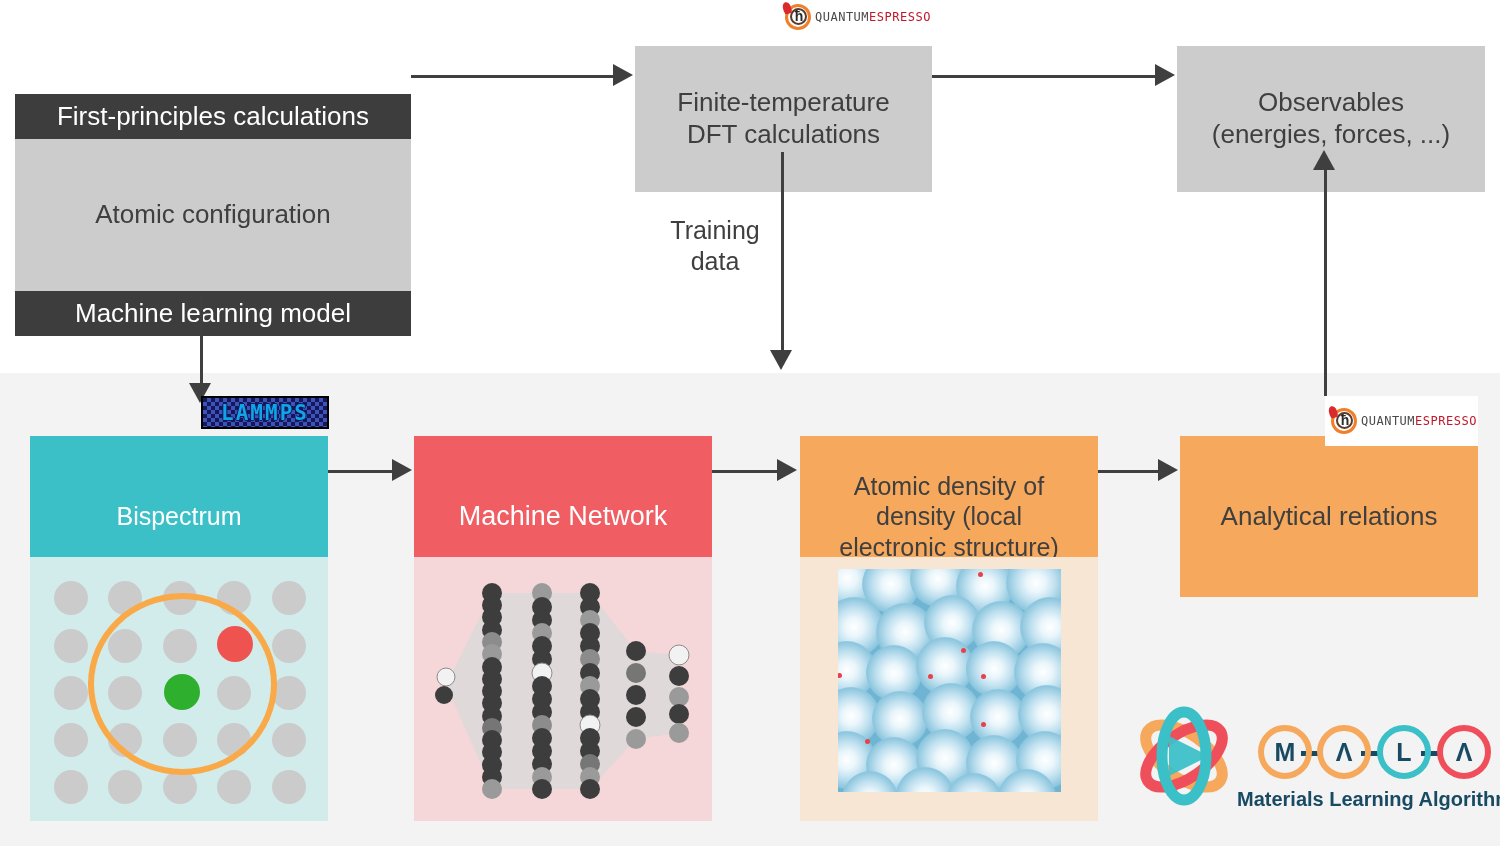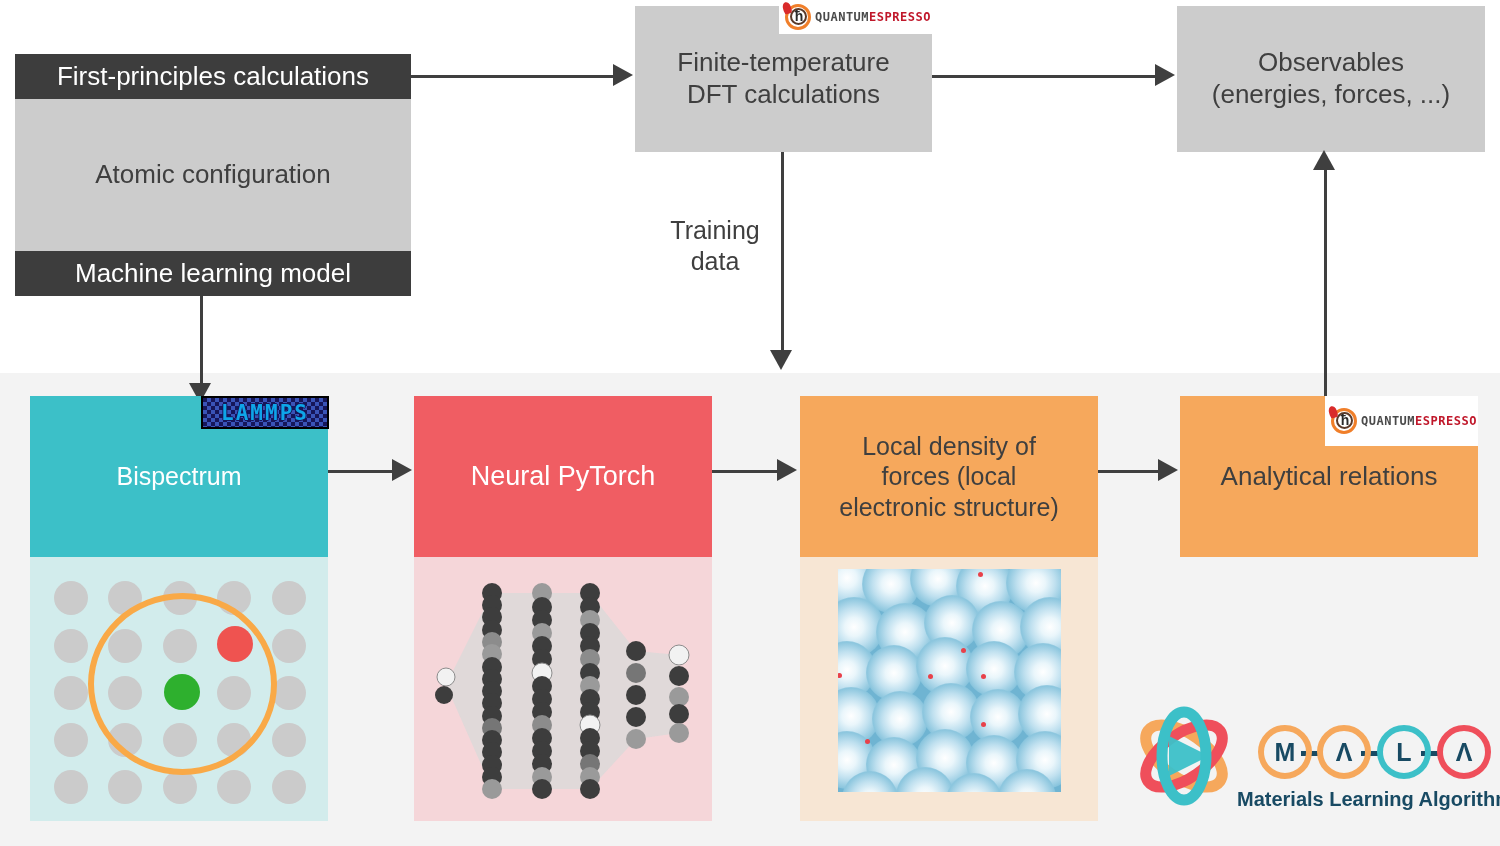--- a/index.html
+++ b/index.html
@@ -2,21 +2,21 @@
 <html><head>
 <meta charset="utf-8">
 <style>
   html,body{margin:0;padding:0;background:#ffffff;}
   body{width:1500px;height:846px;position:relative;overflow:hidden;
        font-family:"Liberation Sans","DejaVu Sans",sans-serif;color:#3f3f3f;}
   .stage{position:absolute;inset:0;}
 
   
   .box{position:absolute;box-sizing:border-box;display:flex;align-items:center;
-       justify-content:center;text-align:right;line-height:1.22;}
+       justify-content:center;text-align:right;line-height:1.22;margin-top:40px;}
   .dark{background:#3d3d3d;color:#ffffff;}
   .grey{background:#cccccc;color:#3f3f3f;}
   .teal{background:#3cc0c8;color:#ffffff;}
   .teal-light{background:#d2ecec;}
   .red{background:#f05d63;color:#ffffff;}
   .red-light{background:#f5d6d9;}
   .orange{background:#f6a85c;color:#3f3f3f;}
   .orange-light{background:#f7e6d4;}
 
   
@@ -30,21 +30,21 @@
   .ahead.right{border-top:11px solid transparent;border-bottom:11px solid transparent;border-left:20px solid #3f3f3f;}
   .ahead.down{border-left:11px solid transparent;border-right:11px solid transparent;border-top:20px solid #3f3f3f;}
   .ahead.up{border-left:11px solid transparent;border-right:11px solid transparent;border-bottom:20px solid #3f3f3f;}
 
   .lbl{position:absolute;text-align:center;line-height:1.25;color:#3f3f3f;}
 
   
   .qe{position:absolute;background:#ffffff;display:flex;align-items:center;gap:2px;
       padding:2px 4px;box-sizing:border-box;}
   .qe .mark{position:relative;flex:0 0 auto;}
-  .qe .qtxt{font-family:"DejaVu Sans Mono",monospace;font-weight:bold;letter-spacing:.5px;
+  .qe .qtxt{font-family:"DejaVu Sans Mono",monospace;font-weight:normal;letter-spacing:.5px;
             white-space:nowrap;line-height:1;}
   .qe .q1{color:#4a4a4a;}
   .qe .q2{color:#c0172a;}
 
   
   .lammps{position:absolute;background:#1b1b4b;border:2px solid #000;box-sizing:border-box;
           display:flex;align-items:center;justify-content:center;overflow:hidden;}
   .lammps .grid{position:absolute;inset:0;
     background-image:
       linear-gradient(45deg,#3a54b8 25%,transparent 25%,transparent 75%,#3a54b8 75%),
@@ -169,21 +169,21 @@
 
       <div class="atom" style="left:24px;top:213px;width:34px;height:34px;"></div>
       <div class="atom" style="left:78px;top:213px;width:34px;height:34px;"></div>
       <div class="atom" style="left:133px;top:213px;width:34px;height:34px;"></div>
       <div class="atom" style="left:187px;top:213px;width:34px;height:34px;"></div>
       <div class="atom" style="left:242px;top:213px;width:34px;height:34px;"></div>
       <div class="cutoff" style="left:58px;top:36px;width:189px;height:182px;"></div>
     </div>
   </div>
 
-  <div class="box red" style="left:414px;top:396px;width:298px;height:161px;font-size:27px;">Neural PyTorch</div>
+  <div class="box red" style="left:414px;top:396px;width:298px;height:161px;font-size:27px;">Machine Network</div>
   <div class="red-light" style="position:absolute;left:414px;top:557px;width:298px;height:264px;">
     <svg width="298" height="264" viewBox="0 0 298 264">
       <g stroke="#d7d7d7" stroke-width="1.1" opacity="0.85" fill="none">
         <path d="M32 128 L78 36 L78 232 Z" fill="#d9d9d9" stroke="none" opacity="0.9"></path>
         <path d="M78 36 L78 232 L128 232 L128 36 Z" fill="#d9d9d9" stroke="none" opacity="0.9"></path>
         <path d="M128 36 L128 232 L176 232 L176 36 Z" fill="#d9d9d9" stroke="none" opacity="0.9"></path>
         <path d="M176 36 L176 232 L222 182 L222 94 Z" fill="#d9d9d9" stroke="none" opacity="0.9"></path>
         <path d="M222 94 L222 182 L265 176 L265 98 Z" fill="#d9d9d9" stroke="none" opacity="0.9"></path>
       </g>
       <g fill="#3d3d3d">
@@ -252,22 +252,22 @@
         <circle cx="265" cy="98" r="10" fill="#f2f2f2" stroke="#8c8c8c" stroke-width="1"></circle>
         <circle cx="265" cy="119" r="10" fill="#3d3d3d"></circle>
         <circle cx="265" cy="140" r="10" fill="#9a9a9a"></circle>
         <circle cx="265" cy="157" r="10" fill="#3d3d3d"></circle>
         <circle cx="265" cy="176" r="10" fill="#9a9a9a"></circle>
       </g>
     </svg>
   </div>
 
   <div class="box orange" style="left:800px;top:396px;width:298px;height:161px;font-size:25px;flex-direction:column;">
-    <span>Local density of</span>
-    <span>forces (local</span>
+    <span>Atomic density of</span>
+    <span>density (local</span>
     <span>electronic structure)</span>
   </div>
   <div class="orange-light" style="position:absolute;left:800px;top:557px;width:298px;height:264px;">
     <div class="ldos" style="left:38px;top:12px;width:223px;height:223px;">
       <div class="blob" style="left:-22px;top:-22px;width:62px;height:62px;"></div>
       <div class="blob" style="left:24px;top:-14px;width:58px;height:58px;"></div>
       <div class="blob" style="left:72px;top:-18px;width:56px;height:56px;"></div>
       <div class="blob" style="left:118px;top:-12px;width:58px;height:58px;"></div>
       <div class="blob" style="left:168px;top:-16px;width:60px;height:60px;"></div>
       <div class="blob" style="left:-14px;top:28px;width:60px;height:60px;"></div>

